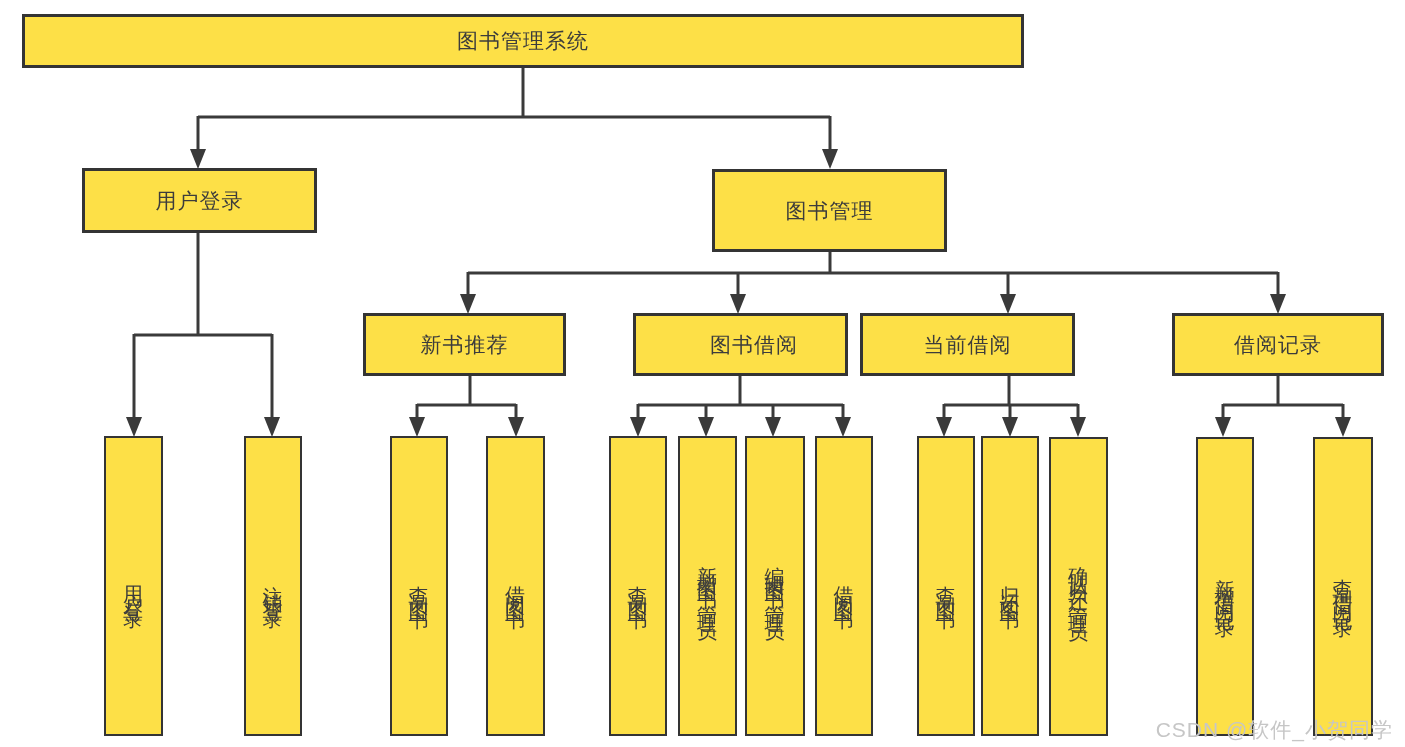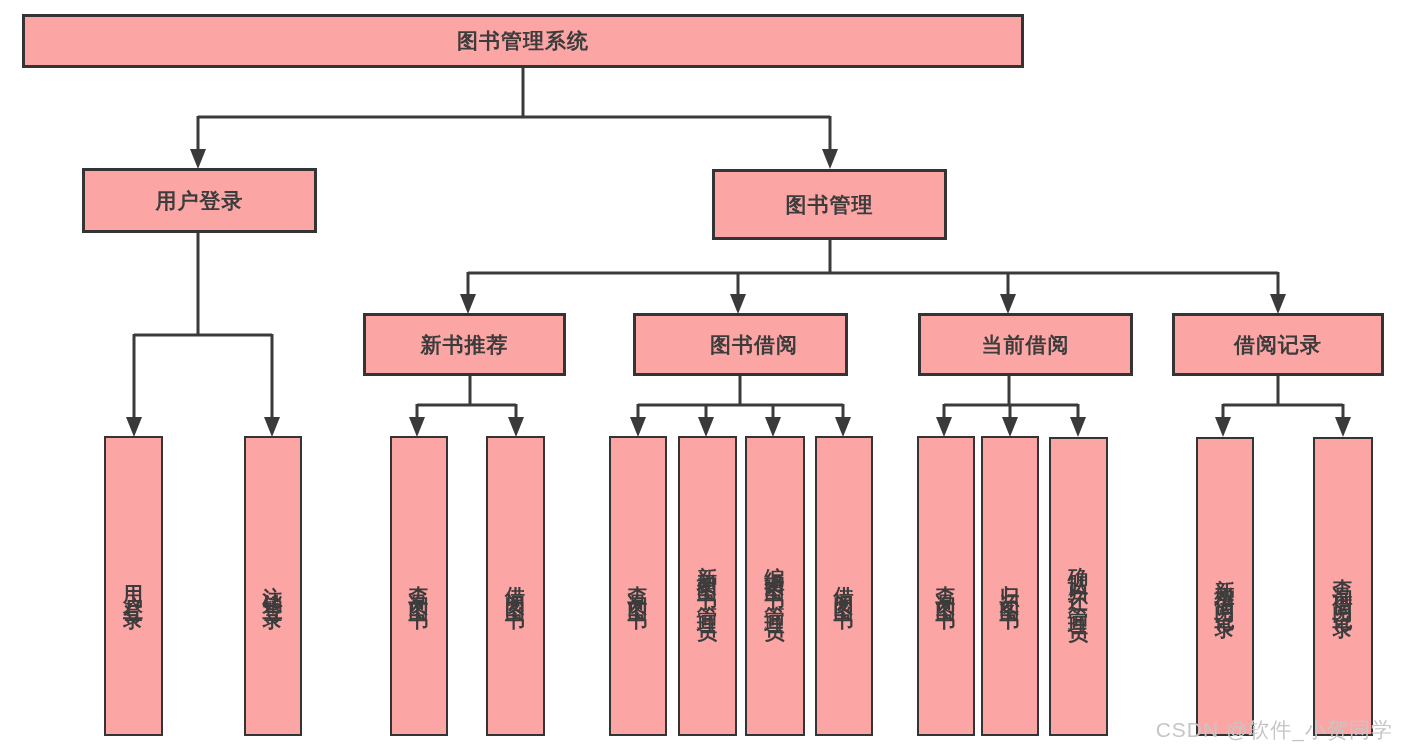--- a/index.html
+++ b/index.html
@@ -7,26 +7,25 @@
   .canvas{
     position:relative;
     width:1405px;height:747px;
     background:#ffffff;
     overflow:hidden;
   }
   .connectors{position:absolute;left:0;top:0;z-index:1;}
   .node{
     position:absolute;
     box-sizing:border-box;
-    background:#fca5a5;
+    background:#fde047;
     border:3px solid #343434;
     color:#3c3c3c;
     display:flex;align-items:center;justify-content:center;
     z-index:2;
-    font-weight:bold;
   }
   .node.h{font-size:21px;letter-spacing:1px;}
   .node.leaf{
     border-width:2.5px;
     writing-mode:vertical-rl;
     font-size:20px;
     letter-spacing:8px;
     line-height:1;
     text-align:center;
   }
@@ -108,25 +107,25 @@
       <polygon points="1002,417 1018,417 1010,437"></polygon>
       <polygon points="1070,417 1086,417 1078,437"></polygon>
       <polygon points="1215,417 1231,417 1223,437"></polygon>
       <polygon points="1335,417 1351,417 1343,437"></polygon>
     </g>
   </svg>
 
   <div class="node h" style="left:22px;top:14px;width:1002px;height:54px;">图书管理系统</div>
 
   <div class="node h" style="left:82px;top:168px;width:235px;height:65px;">用户登录</div>
-  <div class="node h" style="left:712px;top:169px;width:235px;height:71px;">图书管理</div>
+  <div class="node h" style="left:712px;top:169px;width:235px;height:83px;">图书管理</div>
 
   <div class="node h" style="left:363px;top:313px;width:203px;height:63px;">新书推荐</div>
   <div class="node h" style="left:633px;top:313px;width:215px;height:63px;padding-left:27px;">图书借阅</div>
-  <div class="node h" style="left:918px;top:313px;width:215px;height:63px;">当前借阅</div>
+  <div class="node h" style="left:860px;top:313px;width:215px;height:63px;">当前借阅</div>
   <div class="node h" style="left:1172px;top:313px;width:212px;height:63px;">借阅记录</div>
 
   <div class="node leaf" style="left:104px;top:436px;width:59px;height:300px;">用户登录</div>
   <div class="node leaf" style="left:244px;top:436px;width:58px;height:300px;">注销登录</div>
 
   <div class="node leaf" style="left:390px;top:436px;width:58px;height:300px;">查询图书</div>
   <div class="node leaf" style="left:486px;top:436px;width:59px;height:300px;">借阅图书</div>
 
   <div class="node leaf" style="left:609px;top:436px;width:58px;height:300px;">查询图书</div>
   <div class="node leaf" style="left:678px;top:436px;width:59px;height:300px;">新增图书（管理员）</div>

